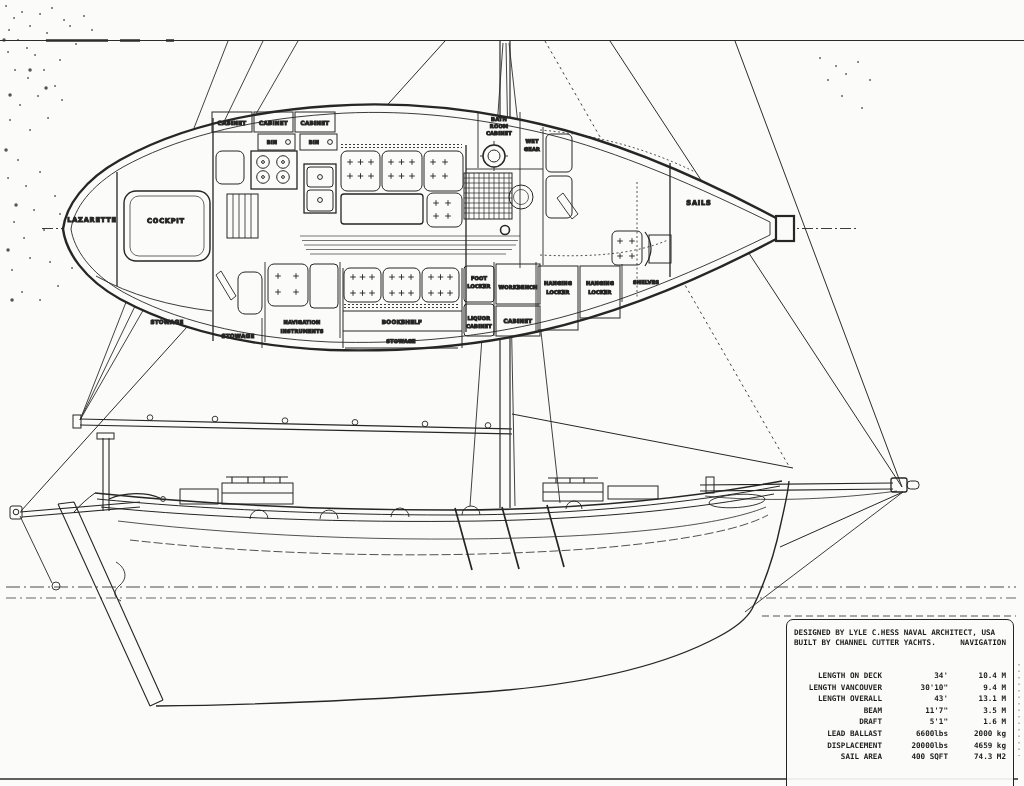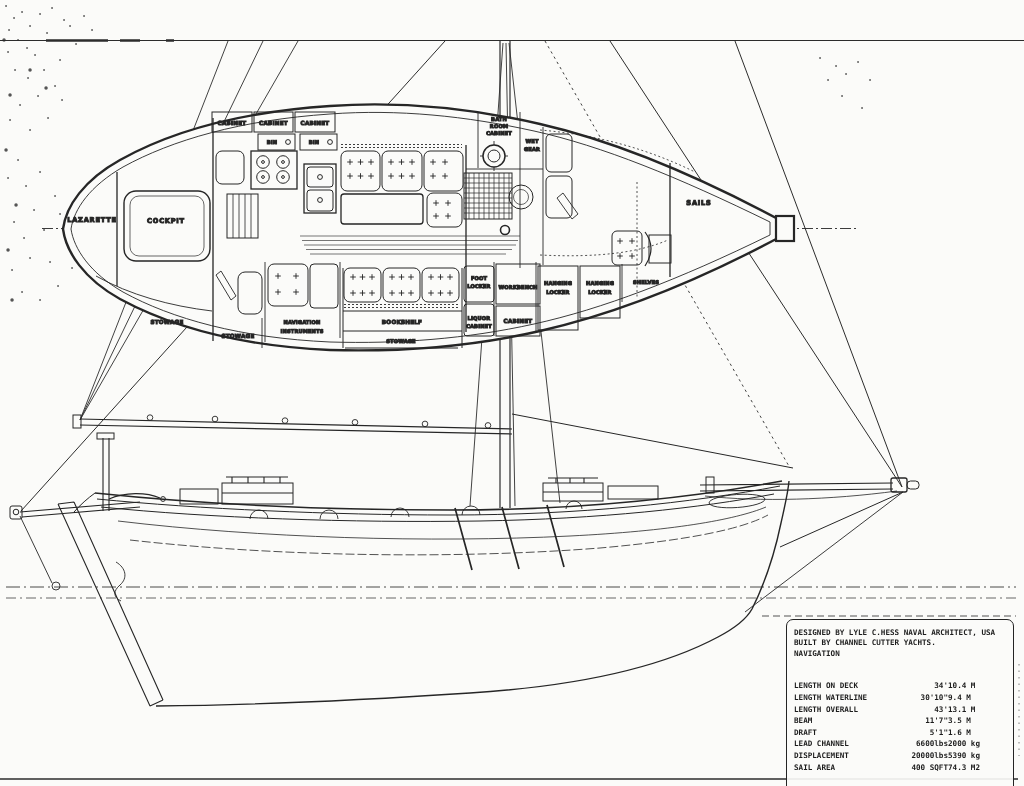--- a/index.html
+++ b/index.html
@@ -7,26 +7,26 @@
          font-family:"DejaVu Sans",sans-serif;}
   .stage svg{position:absolute;left:0;top:0;}
   svg text{fill:#1e1e1e;font-family:"DejaVu Sans",sans-serif;font-weight:bold;}
   .lbl{font-size:5.6px;letter-spacing:.25px;text-anchor:middle;}
   .lbl-lg{font-size:6.6px;letter-spacing:.8px;text-anchor:middle;}
   .lbl-sm{font-size:5.1px;letter-spacing:.15px;text-anchor:middle;}
   .spec-card{position:absolute;left:786px;top:619px;width:228px;height:176px;
     border:1.6px solid #242424;border-radius:7px;background:rgba(251,251,249,.92);
     font-family:"DejaVu Sans Mono",monospace;font-size:7.6px;font-weight:bold;
     color:#1c1c1c;padding:8px 7px 4px 7px;box-sizing:border-box;line-height:1.38;}
-  .spec-head2{display:flex;justify-content:space-between;flex-direction:column;}
+  .spec-head2{display:flex;justify-content:space-between;}
   .spec-rows{margin-top:22px;}
   .spec-row{display:flex;align-items:baseline;height:11.6px;}
-  .spec-row .lab{flex:1;}
+  .spec-row .lab{flex:1;text-align:right;}
   .spec-row .imp{width:66px;text-align:right;}
-  .spec-row .met{width:58px;}
+  .spec-row .met{width:58px;text-align:right;}
 </style>
 </head>
 <body>
 
 <div class="stage">
 <svg width="1024" height="786" viewBox="0 0 1024 786">
   <defs>
     <g id="tuft">
           <path d="M-2.8 0H2.8M0 -2.8V2.8"></path>
         </g>
@@ -273,48 +273,48 @@
       <span>BUILT BY CHANNEL CUTTER YACHTS.</span>
       <span>NAVIGATION</span>
     </div>
     <div class="spec-rows">
       <div class="spec-row">
         <span class="lab">LENGTH ON DECK</span>
         <span class="imp">34'</span>
         <span class="met">10.4 M</span>
       </div>
       <div class="spec-row">
-        <span class="lab">LENGTH WATERLINE</span>
+        <span class="lab">LENGTH VANCOUVER</span>
         <span class="imp">30'10"</span>
         <span class="met">9.4 M</span>
       </div>
       <div class="spec-row">
         <span class="lab">LENGTH OVERALL</span>
         <span class="imp">43'</span>
         <span class="met">13.1 M</span>
       </div>
       <div class="spec-row">
         <span class="lab">BEAM</span>
         <span class="imp">11'7"</span>
         <span class="met">3.5 M</span>
       </div>
       <div class="spec-row">
         <span class="lab">DRAFT</span>
         <span class="imp">5'1"</span>
         <span class="met">1.6 M</span>
       </div>
       <div class="spec-row">
-        <span class="lab">LEAD CHANNEL</span>
+        <span class="lab">LEAD BALLAST</span>
         <span class="imp">6600lbs</span>
         <span class="met">2000 kg</span>
       </div>
       <div class="spec-row">
         <span class="lab">DISPLACEMENT</span>
         <span class="imp">20000lbs</span>
-        <span class="met">5390 kg</span>
+        <span class="met">4659 kg</span>
       </div>
       <div class="spec-row">
         <span class="lab">SAIL AREA</span>
         <span class="imp">400 SQFT</span>
         <span class="met">74.3 M2</span>
       </div>
     </div>
   </div>
 </div>
 

